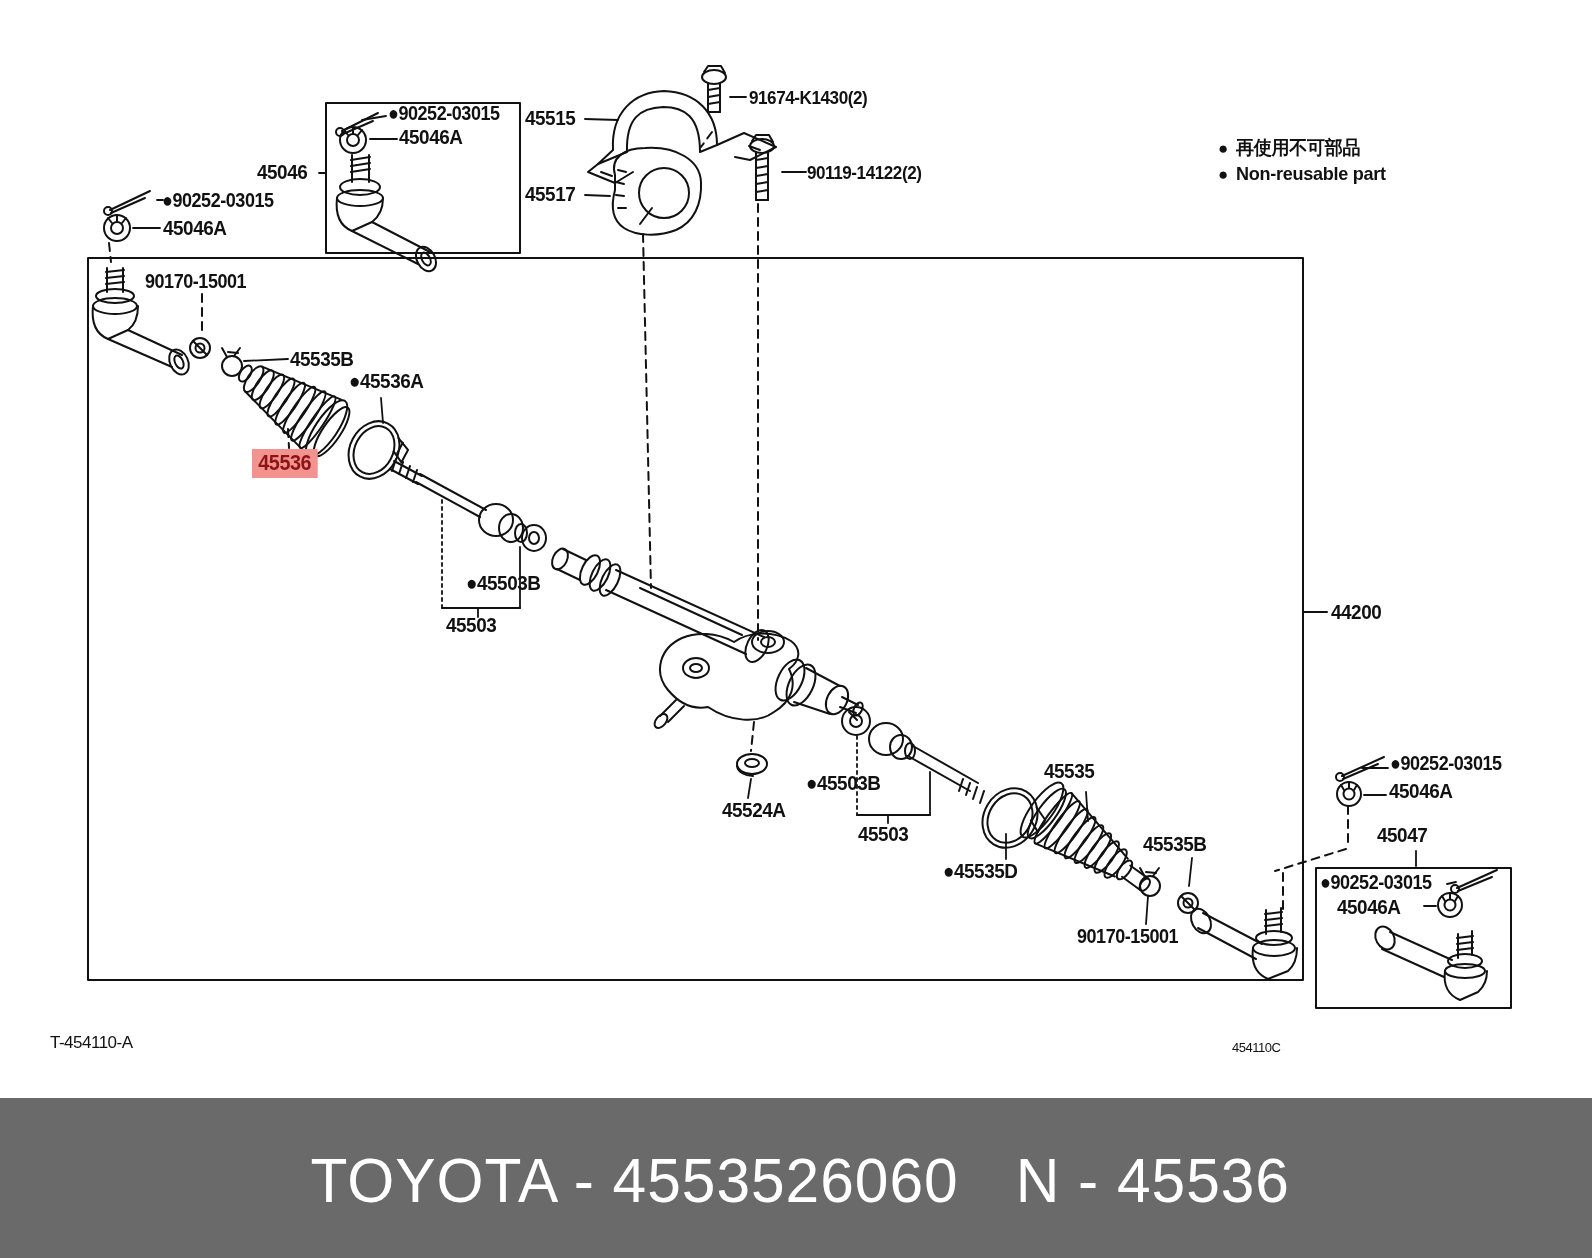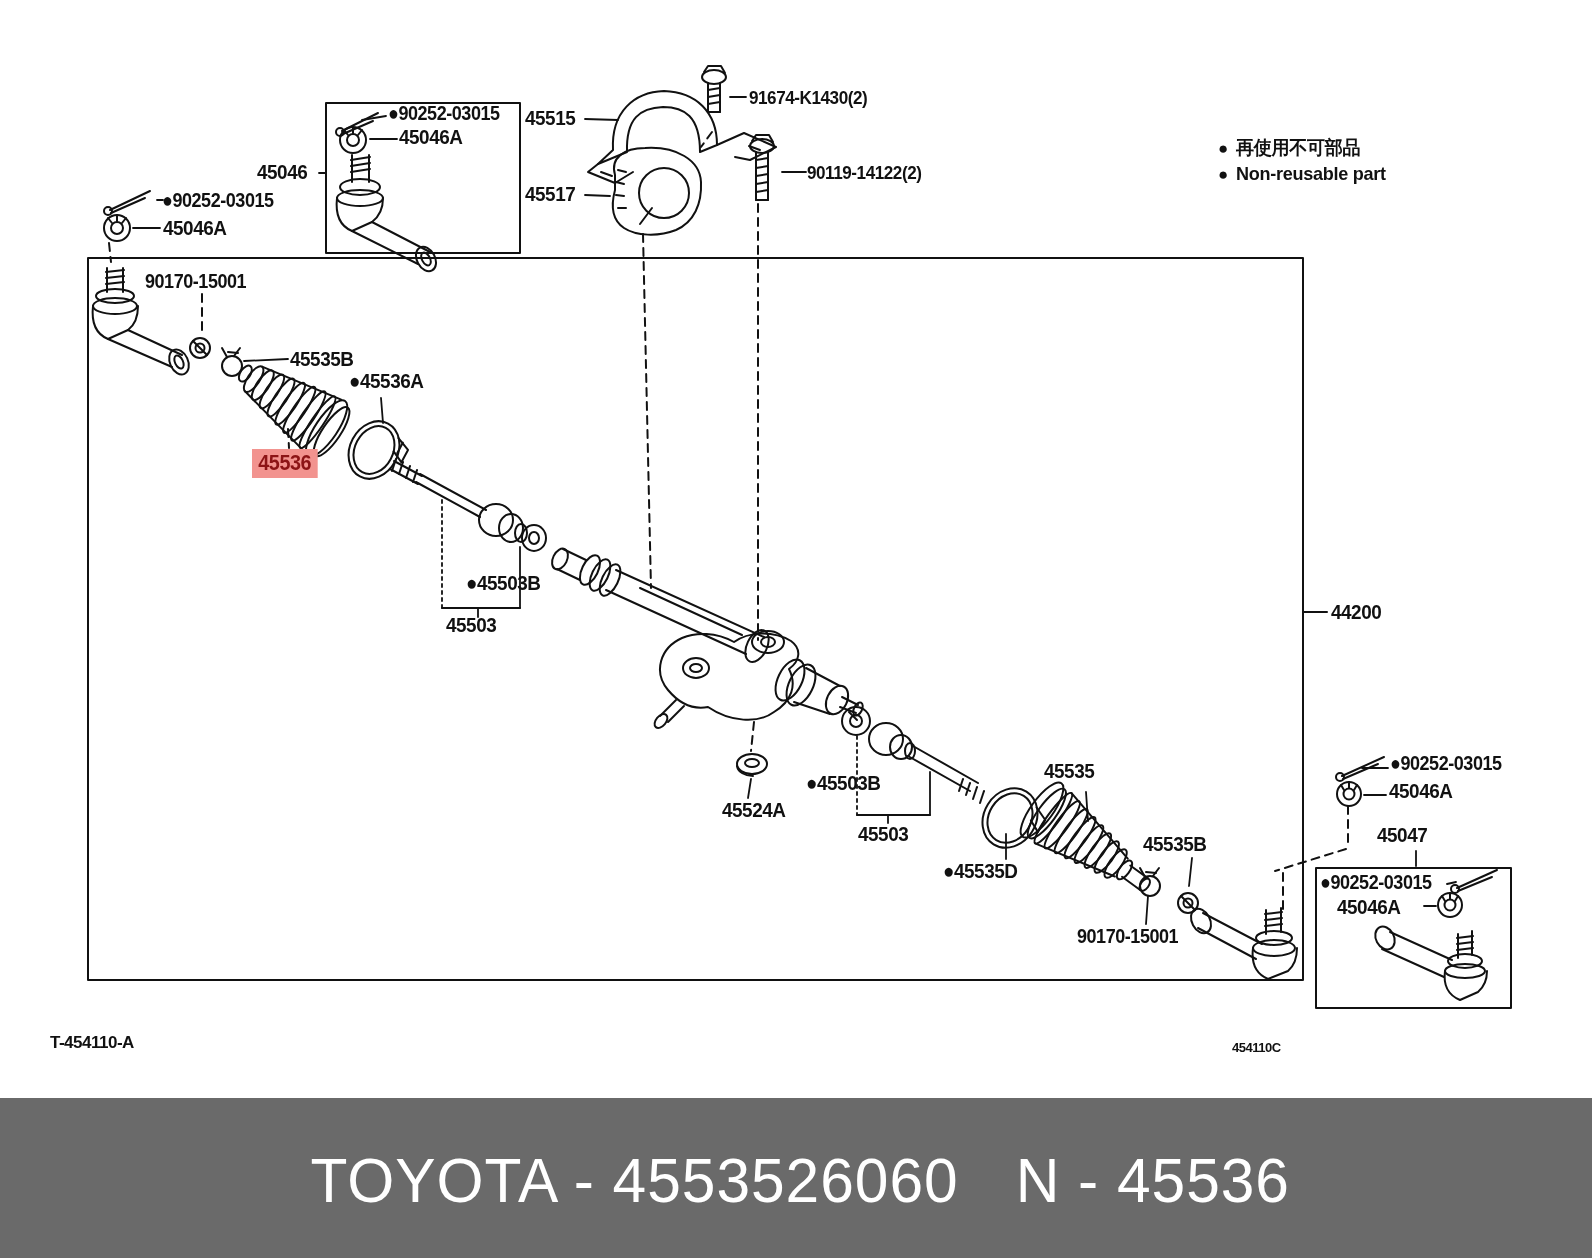--- a/index.html
+++ b/index.html
@@ -7,21 +7,21 @@
        font-family:"Liberation Sans", sans-serif;color:#111;}
   .stage{position:absolute;left:0;top:0;width:1592px;height:1098px;background:#fff;}
   svg.lineart{position:absolute;left:0;top:0;}
   .label{position:absolute;font-weight:700;white-space:nowrap;color:#111;
          transform:scaleX(.9);transform-origin:left top;letter-spacing:-0.5px;line-height:1;}
   .label.hl{background:#f2938f;color:#8c1416;padding:3px 7px 4px 7px;}
   .legend{position:absolute;left:1218px;top:135px;}
   .legend-row{display:flex;align-items:center;gap:8px;height:26px;}
   .legend-bullet{font-size:17px;line-height:1;}
   .legend-text{font-size:19px;font-weight:700;letter-spacing:-0.3px;transform:scaleX(.95);transform-origin:left center;}
-  .code{position:absolute;font-weight:700;letter-spacing:-0.5px;}
+  .code{position:absolute;font-weight:400;letter-spacing:-0.5px;}
   .code.left{left:50px;top:1033px;font-size:17px;}
   .code.right{left:1232px;top:1040px;font-size:13px;}
   .banner{position:absolute;left:0;top:1098px;width:1592px;height:164px;background:#6a6a6a;
           display:flex;align-items:center;justify-content:center;gap:38px;}
   .banner span{color:#fff;font-size:63px;font-weight:400;letter-spacing:1px;
                transform:scaleX(.96);transform-origin:center;}
 </style>
 </head>
 <body>
 

